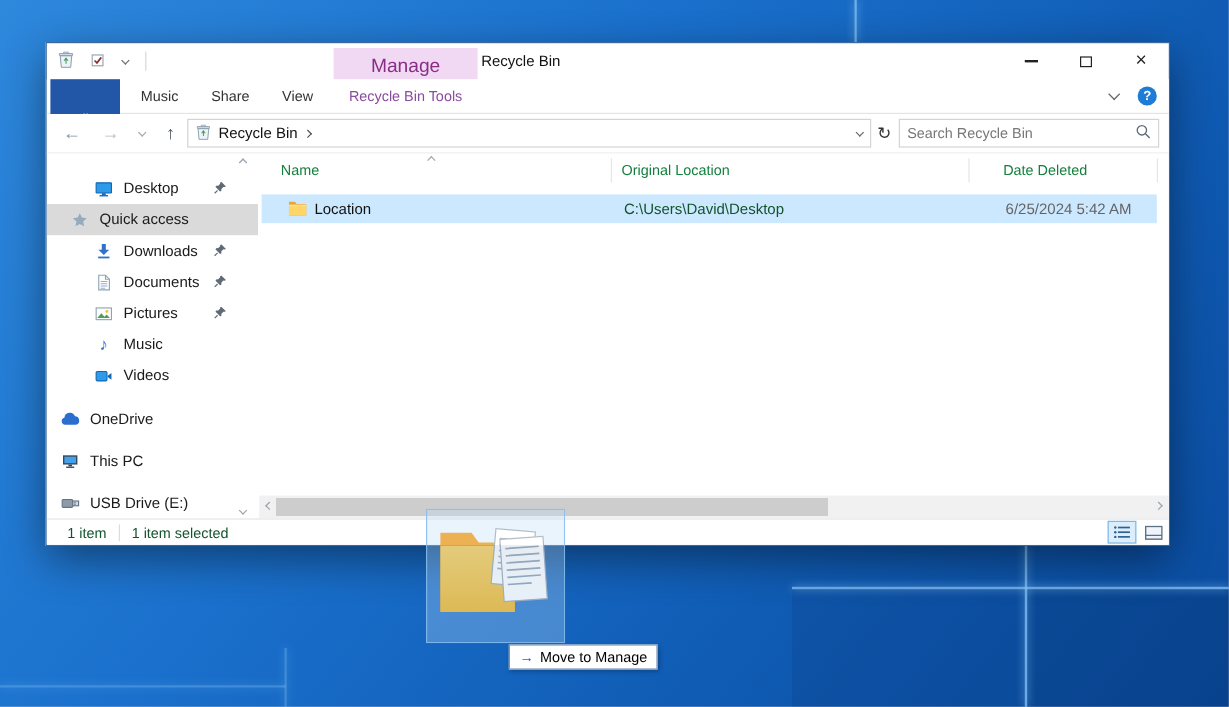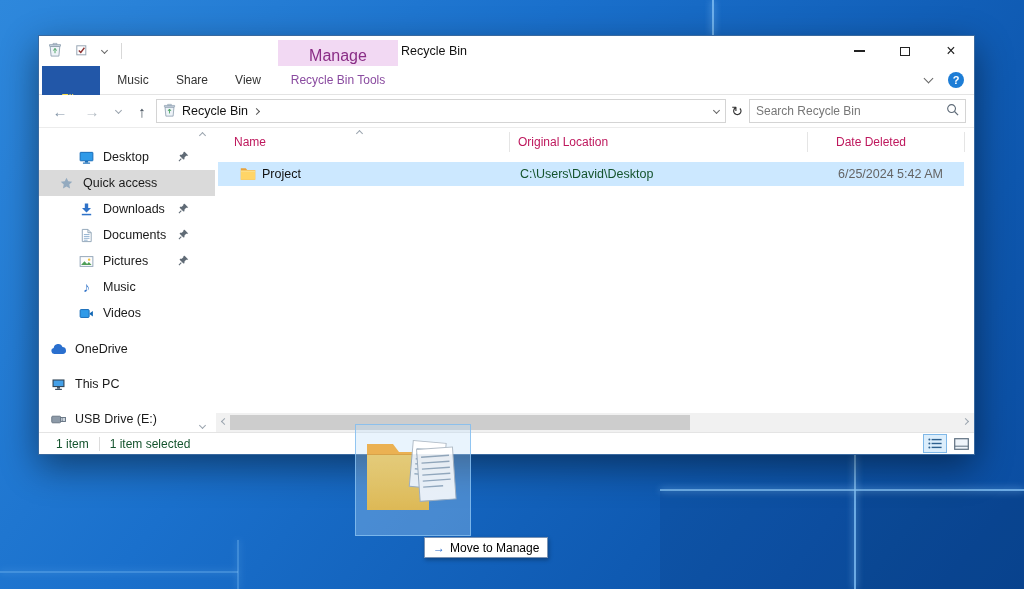--- a/index.html
+++ b/index.html
@@ -50,21 +50,21 @@
   .si .ic{width:17px;display:flex;justify-content:center;align-items:center}
   .si.lvl0{padding-left:19px}
   .si.lvl0b{padding-left:11px}
   .si.lvl1{padding-left:39px}
   .si.sel{background:#dadada}
   .si .pin{position:absolute;left:139px;top:7px}
   .gap10{height:10px}.gap9{height:9px}
   .sb-top{height:16px}
   
   .content{position:absolute;left:177px;right:0;top:0;bottom:0}
-  .cols-header{position:absolute;left:0;top:0;right:0;height:28px;color:#be185d}
+  .cols-header{position:absolute;left:0;top:0;right:0;height:28px;color:#15803d}
   .colh{position:absolute;top:7px}
   .colsep{position:absolute;top:4px;width:1px;height:20px;background:#e5e5e5}
   .sort-caret{position:absolute;left:141px;top:3px}
   .listrow{position:absolute;left:2px;top:34px;height:24px;width:746px;background:#cce8ff;font-size:12.5px}
   .listrow .ic{position:absolute;left:22px;top:5px}
   .cell{position:absolute;top:5px;white-space:nowrap}
   .cell.name{left:44px;color:#111}
   .cell.loc{left:302px;color:#14532d}
   .cell.date{left:620px;color:#646464}
   .hscroll{position:absolute;left:0;right:0;bottom:0;height:19px;background:#f1f1f1}
@@ -345,21 +345,21 @@
       </div>
 
       <div class="listrow">
         <span class="ic">
           <svg width="16" height="14" viewBox="0 0 16 14">
               <path d="M.8 1.2h5l1.4 1.7h8v9.9H.8z" fill="#e8a33d"></path>
               <path d="M.8 3.6h14.4v9.2H.8z" fill="#ffd567"></path>
               <path d="M.8 3.6h14.4v1.2H.8z" fill="#fce08e"></path>
             </svg>
         </span>
-        <span class="cell name">Project</span>
+        <span class="cell name">Location</span>
         <span class="cell loc">C:\Users\David\Desktop</span>
         <span class="cell date">6/25/2024 5:42 AM</span>
       </div>
 
       <div class="hscroll">
         <span class="harrow chev sm left lt" style="left:6px"></span>
         <div class="hthumb"></div>
         <span class="harrow chev sm right lt" style="right:6px"></span>
       </div>
     </div>

